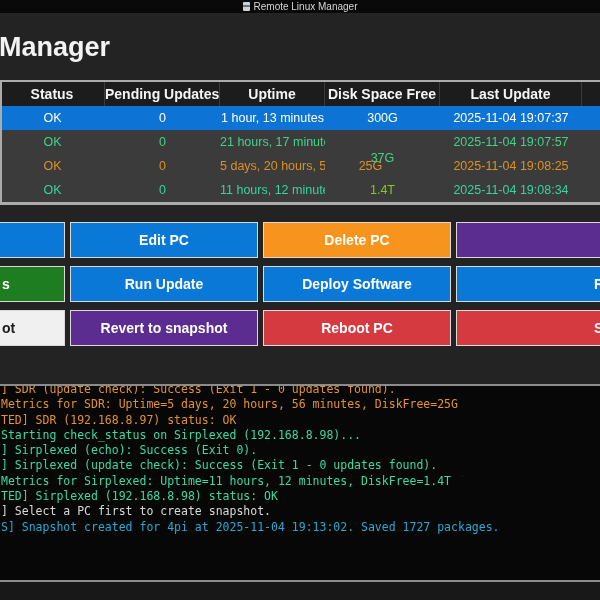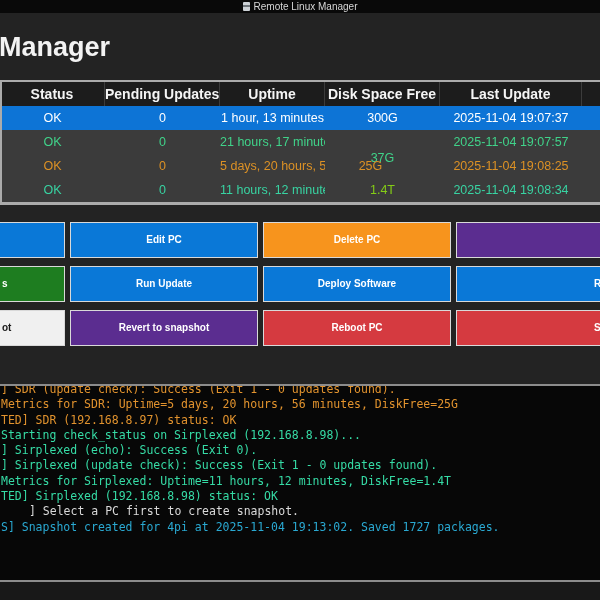--- a/index.html
+++ b/index.html
@@ -37,38 +37,38 @@
   }
   .trow { position:absolute; left:-2px; width:650px; height:24px; }
   .trow.selected { background:#0d74d6; }
   .tcell {
     position:absolute; top:0; height:24px; line-height:24px; text-align:center;
     font-size:12.5px; white-space:nowrap; overflow:hidden;
   }
   
   .btn {
     position:absolute; width:188px; height:36px; border:1px solid #d9d9d9;
-    color:#fff; font-size:10px; font-weight:bold; text-align:center; line-height:34px;
+    color:#fff; font-size:14px; font-weight:bold; text-align:center; line-height:34px;
     white-space:nowrap; cursor:pointer;
   }
   .btn .frag { position:absolute; top:0; line-height:34px; }
   
   .log {
     position:absolute; top:384px; left:0; width:600px; height:198px;
     background:#070707; border-top:2px solid #8c8c8c; border-bottom:2px solid #8c8c8c;
     overflow:hidden;
   }
   .log pre {
     position:absolute; top:-4px; left:1px;
     font-family:"DejaVu Sans Mono", monospace; font-size:11.5px; line-height:15.3px;
     white-space:pre;
   }
   .lc-orange { color:#e2932e; }
   .lc-teal   { color:#36dca6; }
-  .lc-white  { color:#d9d9d9;padding-left:28px; }
+  .lc-white  { color:#d9d9d9; }
   .lc-cyan   { color:#2aa9d2; }
   .bottombar { position:absolute; top:582px; left:0; width:600px; height:18px; background:#181818; }
 </style>
 </head>
 <body>
 
 <div class="screen">
 
   <div class="titlebar">
     <span class="app-icon"></span>

